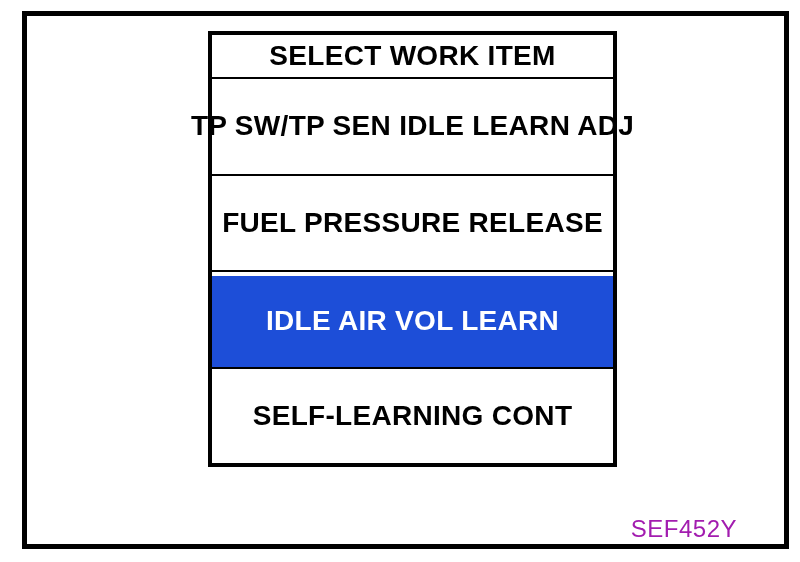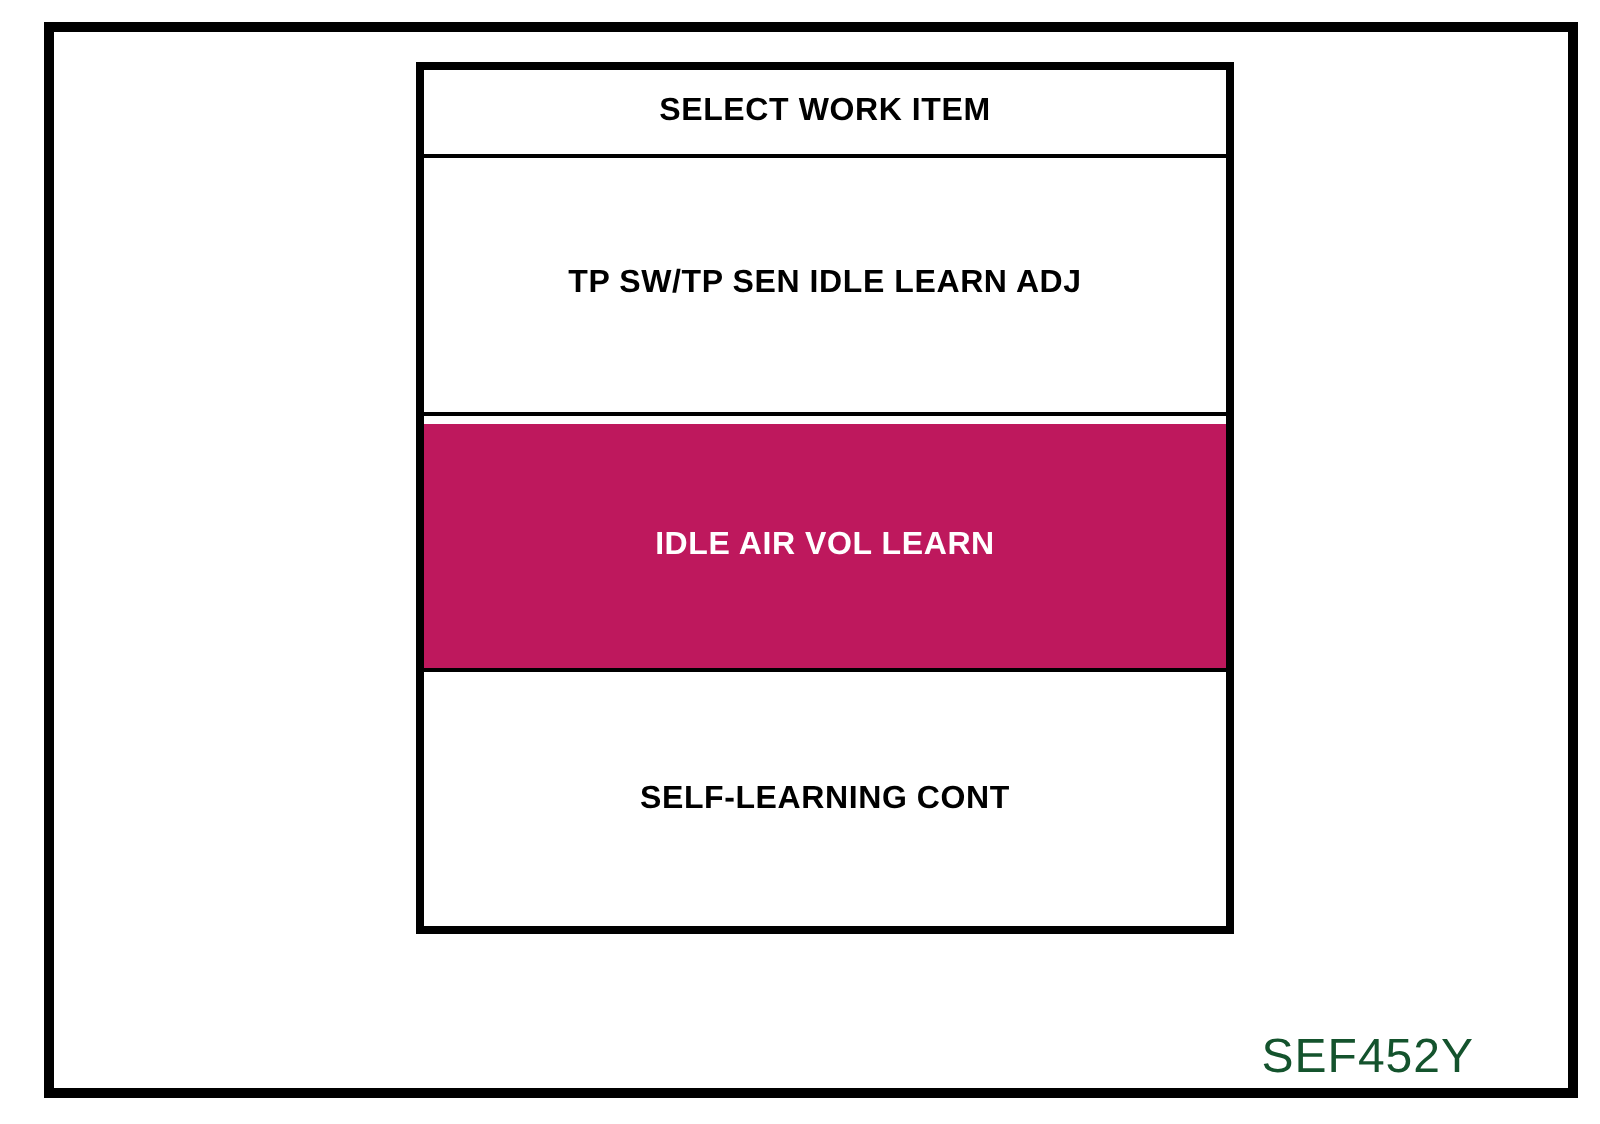--- a/index.html
+++ b/index.html
@@ -30,21 +30,21 @@
     border: 4px solid #000000;
     box-sizing: border-box;
     background: #ffffff;
     display: flex;
     flex-direction: column;
   }
   .row {
     display: flex;
     align-items: center;
     justify-content: center;
-    font-size: 16px;
+    font-size: 28px;
     font-weight: bold;
     letter-spacing: 0.3px;
     color: #000000;
     white-space: nowrap;
   }
   .row.header {
     height: 42px;
     flex: none;
   }
   .row.item {
@@ -53,51 +53,54 @@
   }
   .row.selected {
     position: relative;
   }
   .row.selected .sel-fill {
     position: absolute;
     left: 0;
     right: 0;
     top: 4px;
     bottom: 0;
-    background: #be185d;
+    background: #1d4ed8;
     color: #ffffff;
     display: flex;
     align-items: center;
     justify-content: center;
   }
   .figref {
     position: absolute;
     right: 47px;
     bottom: 1px;
     font-size: 24px;
     font-weight: normal;
-    color: #14532d;
+    color: #a21caf;
     letter-spacing: 0.5px;
   }
 </style>
 </head>
 <body>
 
 <div class="frame">
 
   <div class="menu">
 
     <div class="row header">
       <span>SELECT WORK ITEM</span>
     </div>
 
     <div class="row item">
       <span>TP SW/TP SEN IDLE LEARN ADJ</span>
     </div>
 
+    <div class="row item">
+      <span>FUEL PRESSURE RELEASE</span>
+    </div>
 
     <div class="row item selected">
       <div class="sel-fill">
         <span>IDLE AIR VOL LEARN</span>
       </div>
     </div>
 
     <div class="row item">
       <span>SELF-LEARNING CONT</span>
     </div>

